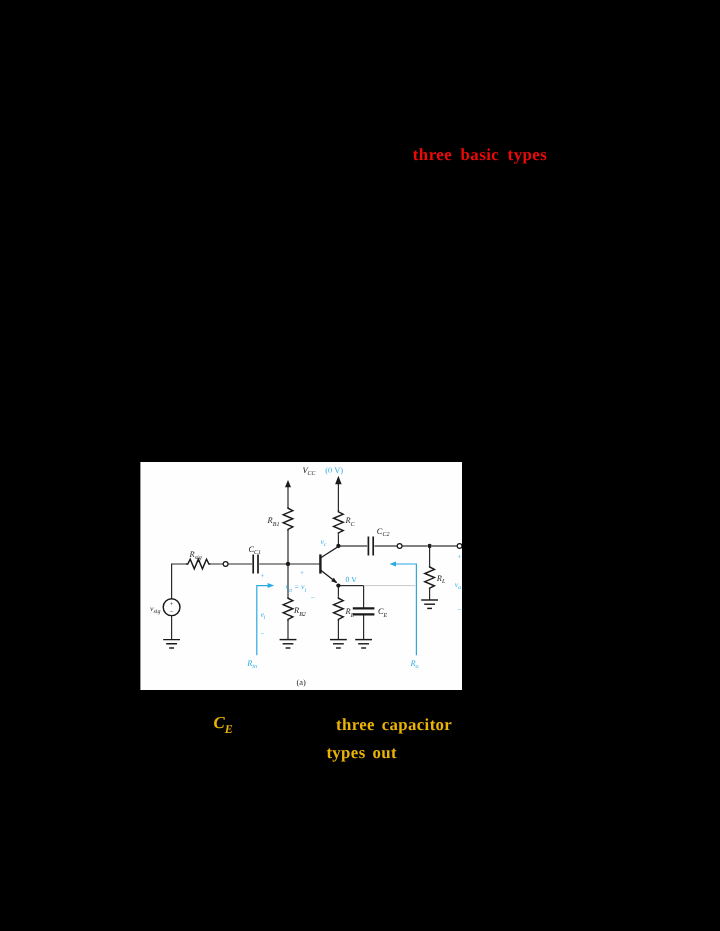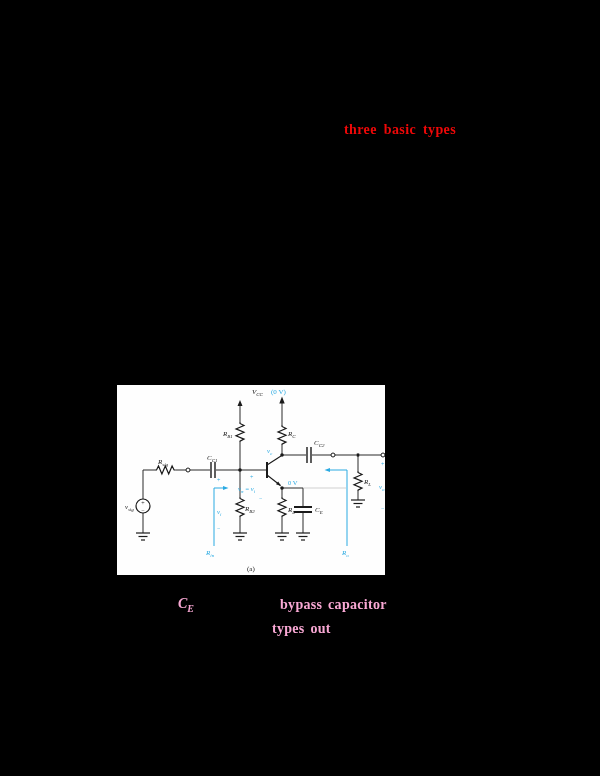--- a/index.html
+++ b/index.html
@@ -10,21 +10,21 @@
     overflow:hidden;
     font-family:"Liberation Serif", serif;
   }
   .abs{position:absolute;}
   .red-phrase{
     left:344px;top:122px;
     color:#ee0808;
     font-size:14px;font-weight:bold;
     letter-spacing:0.4px;word-spacing:3px;font-family:Liberation Serif, serif;
   }
-  .blue{color:#f9a8d4;font-weight:bold;font-size:14px;}
+  .blue{color:#eab308;font-weight:bold;font-size:14px;}
   .ce-label{left:178px;top:596px;font-style:italic;}
   .ce-label sub{font-size:10px;}
   .bypass-label{left:280px;top:597px;letter-spacing:0.3px;word-spacing:2px;}
   .short-label{left:272px;top:621px;letter-spacing:0.3px;word-spacing:2px;}
   .figure-box{
     left:117px;top:385px;width:268px;height:190px;
     background:#fefefe;
   }
   
   .lbl{font-family:"Liberation Serif",serif;font-style:italic;font-size:7px;fill:#1a1a1a;}
@@ -164,14 +164,14 @@
 
     <text class="lbl cy sm" x="262" y="104"><tspan>v</tspan><tspan class="sub" dy="2">o</tspan></text>
     <text class="lbl sign cy" x="264" y="81">+</text>
     <text class="lbl sign cy" x="264" y="125">−</text>
 
     <text class="lbl upright" x="130" y="186">(a)</text>
   </svg>
 </div>
 
 <div class="abs blue ce-label"><i>C</i><sub>E</sub></div>
-<div class="abs blue bypass-label">bypass capacitor</div>
+<div class="abs blue bypass-label">three capacitor</div>
 <div class="abs blue short-label">types out</div>
 
 </body></html>

